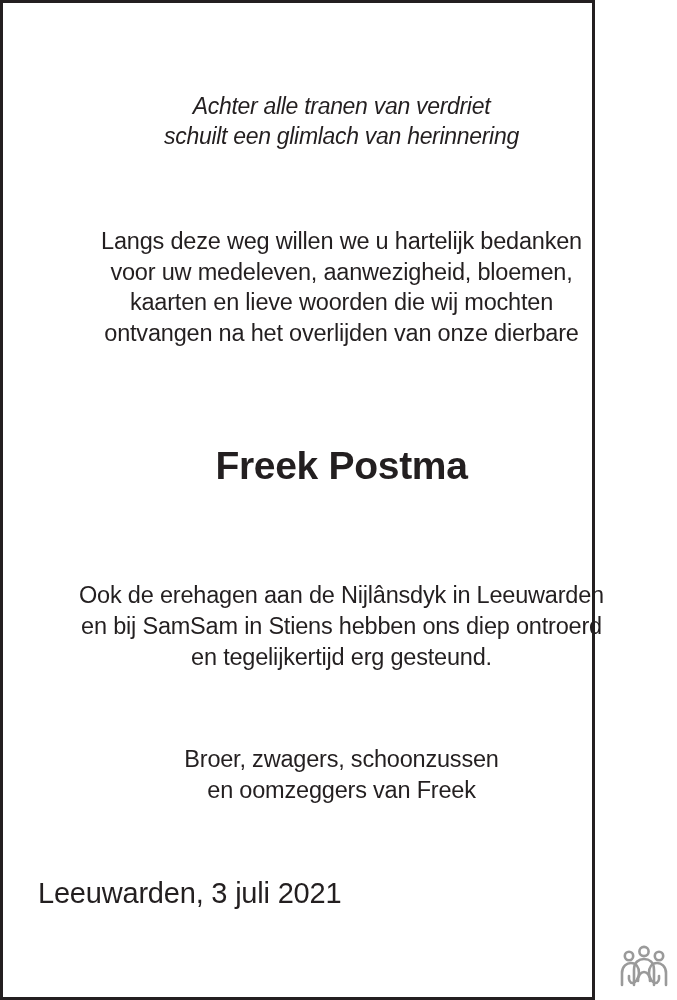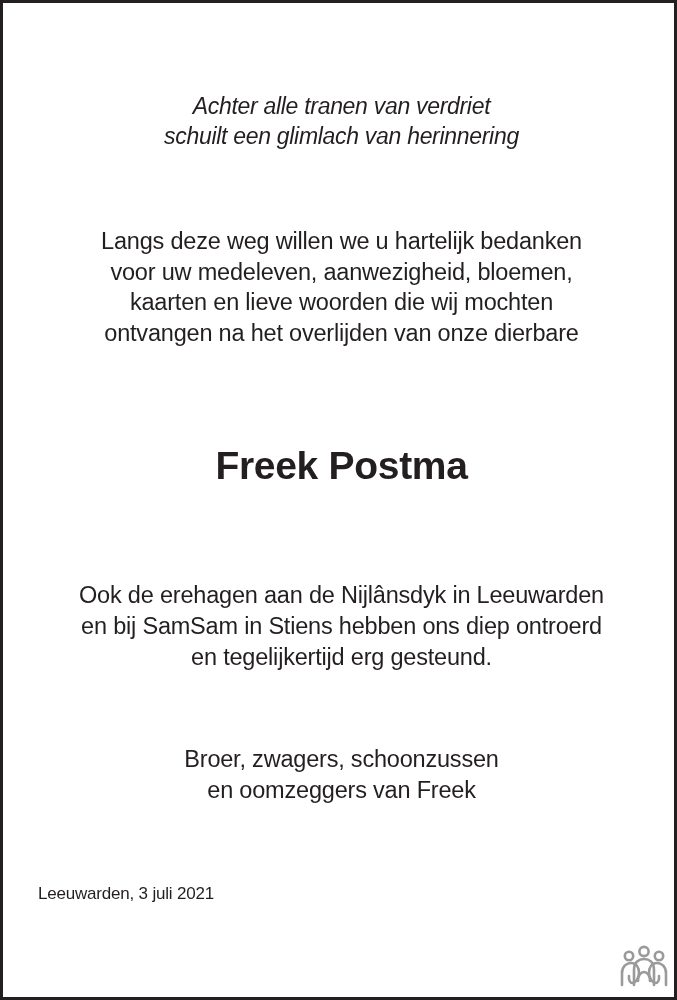--- a/index.html
+++ b/index.html
@@ -9,21 +9,21 @@
     }
     body {
       width: 677px;
       height: 1000px;
       position: relative;
       overflow: hidden;
     }
     .frame {
       position: absolute;
       left: 0; top: 0;
-      width: 677px;
+      width: 595px;
       height: 1000px;
       box-sizing: border-box;
       border: 3px solid #231f20;
       background: #ffffff;
       color: #231f20;
       font-family: "Liberation Sans", "DejaVu Sans", sans-serif;
     }
     .block {
       position: absolute;
       left: 0;
@@ -63,21 +63,21 @@
     .signature {
       top: 741px;
       font-size: 23.5px;
       line-height: 31px;
       letter-spacing: -0.2px;
     }
     .place-date {
       position: absolute;
       left: 35px;
       top: 875px;
-      font-size: 17px;
+      font-size: 29px;
       line-height: 31px;
       letter-spacing: -0.2px;
       white-space: nowrap;
     }
     .logo {
       position: absolute;
       left: 616px;
       top: 942px;
       width: 50px;
       height: 44px;

